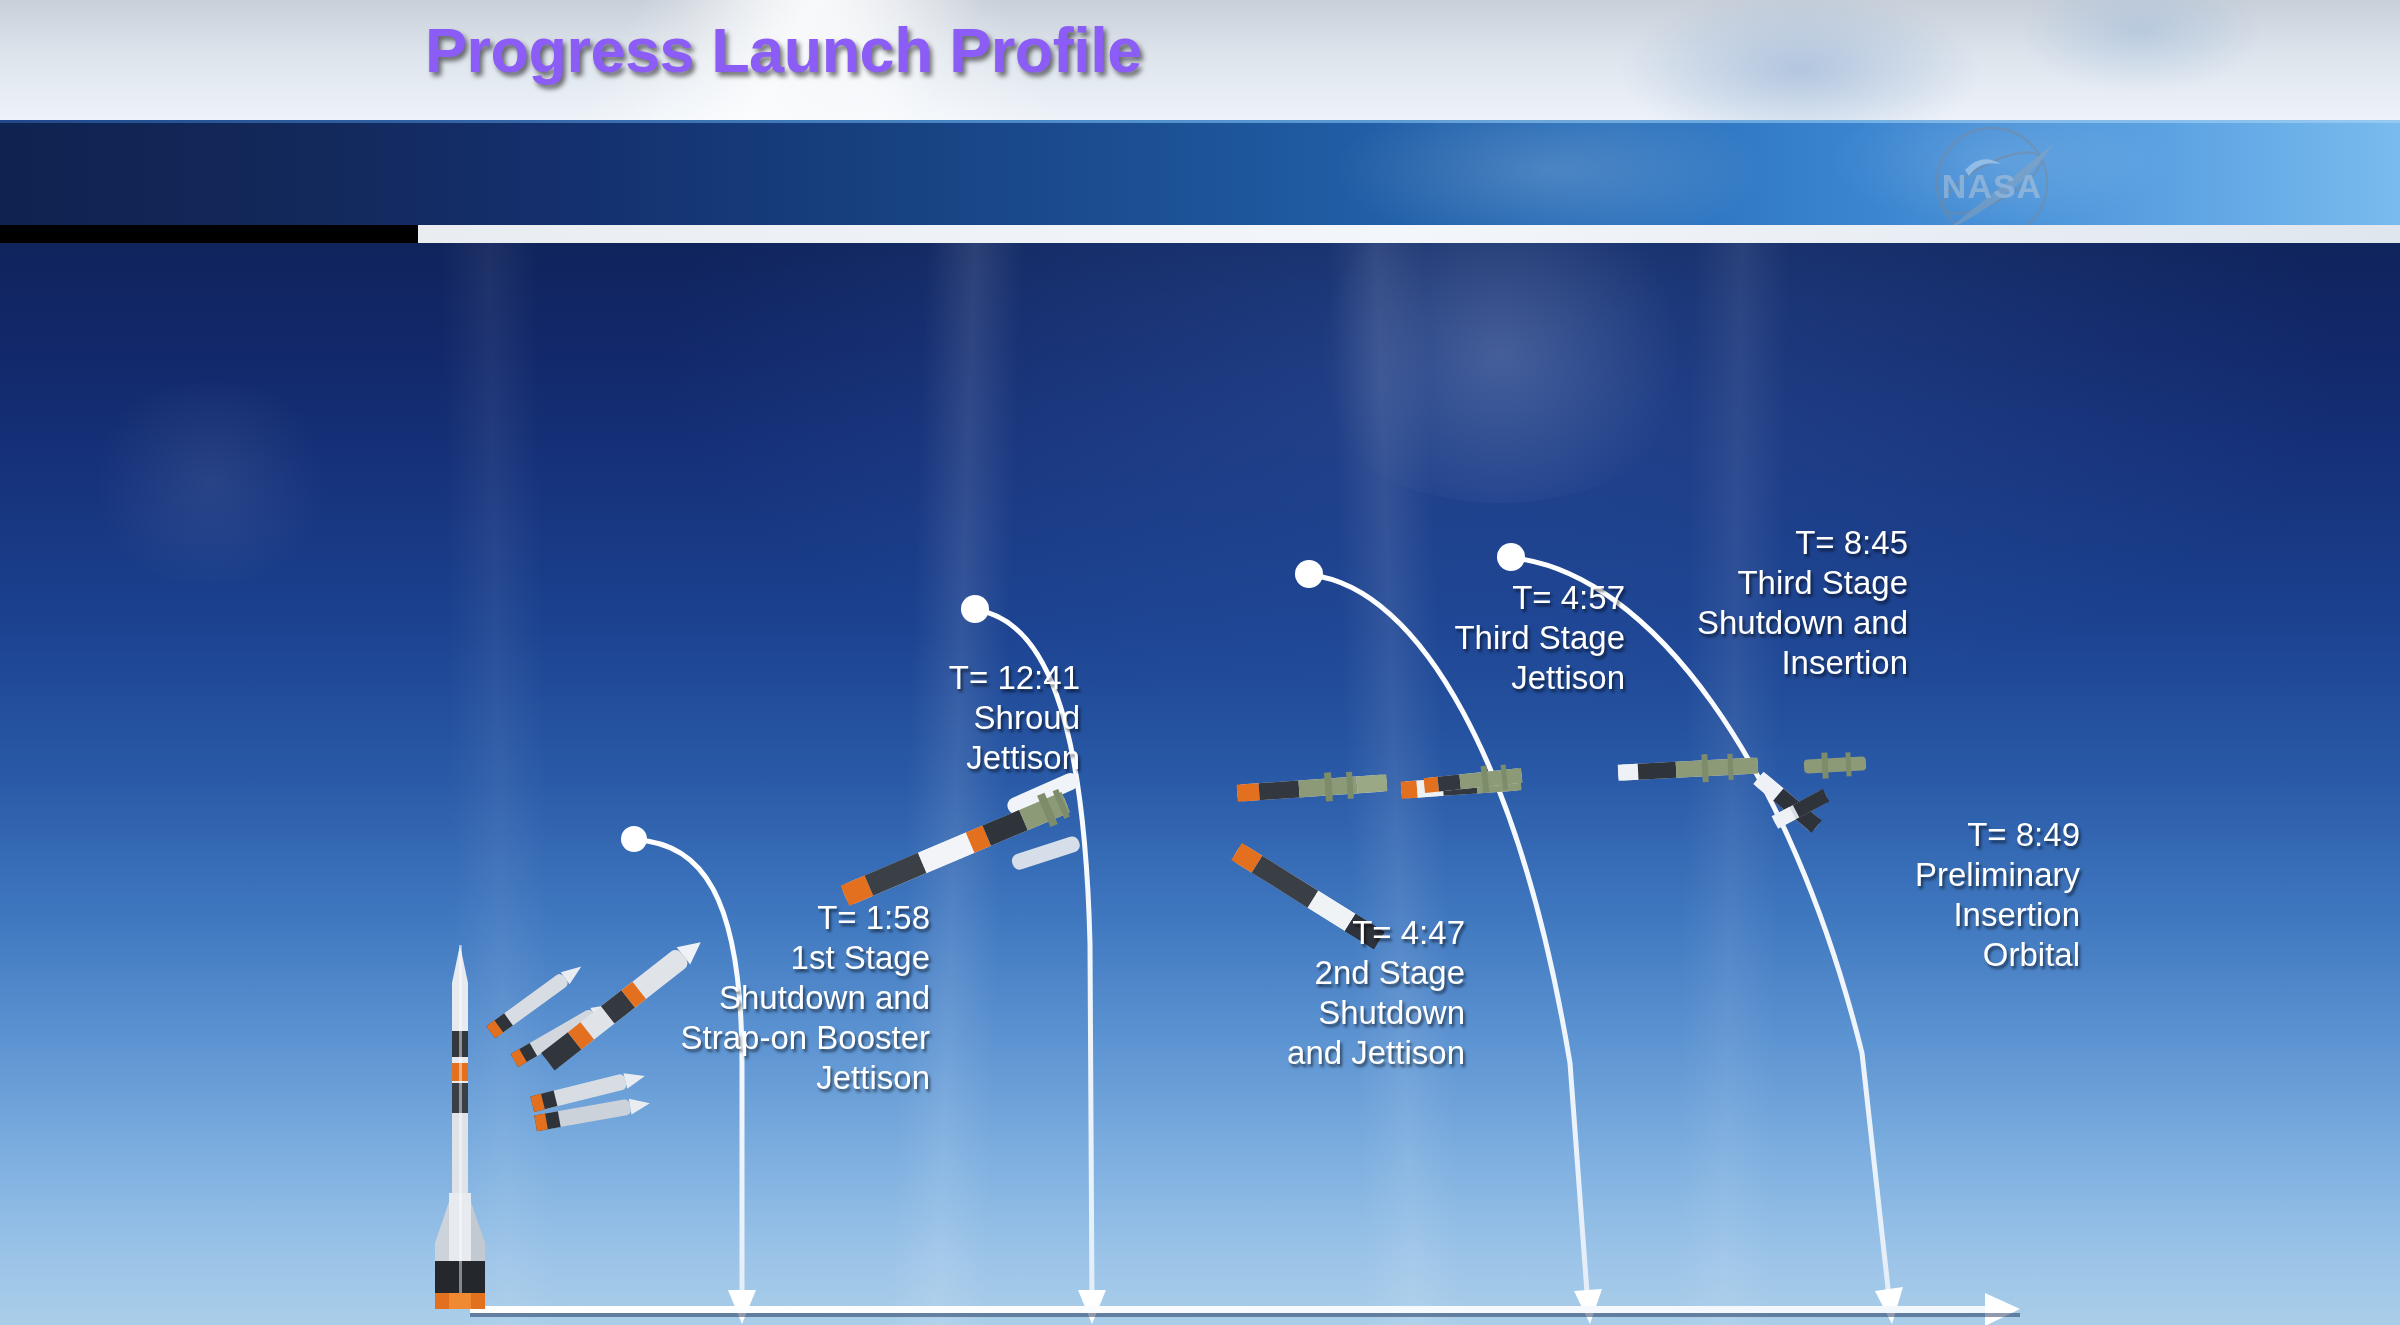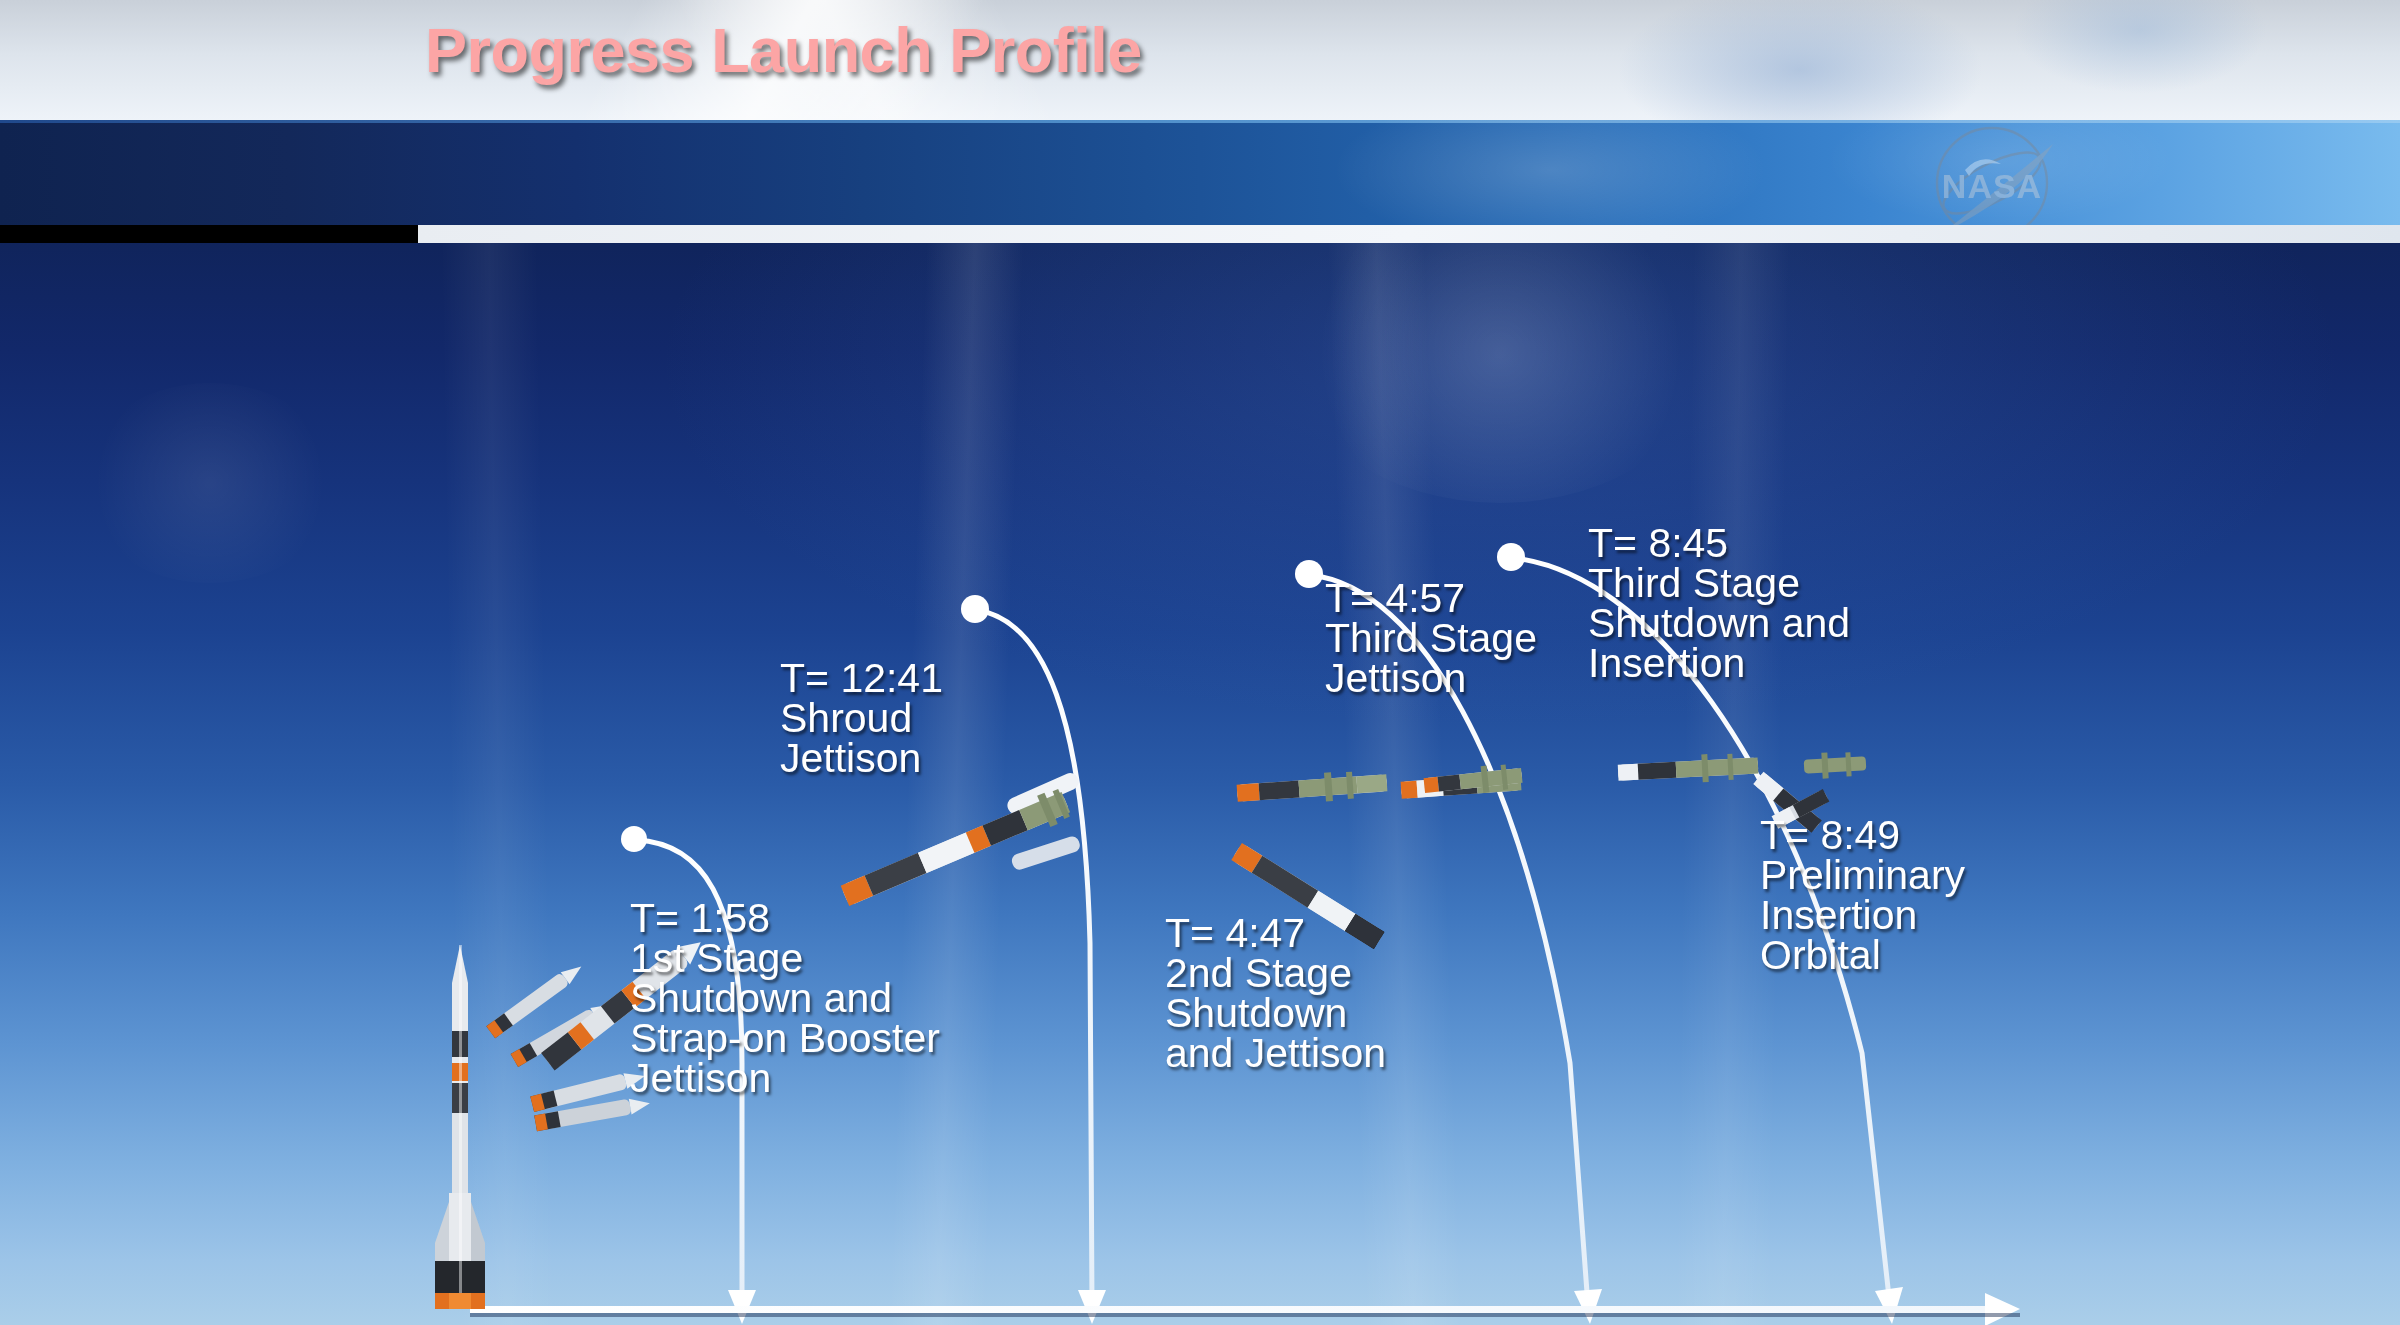--- a/index.html
+++ b/index.html
@@ -41,21 +41,21 @@
       radial-gradient(ellipse 240px 90px at 700px 40px, rgba(255,255,255,.12) 0%, rgba(255,255,255,0) 72%);
     pointer-events:none;
   }
   .banner .hair{
     position:absolute;left:0;top:0;width:2400px;height:3px;
     background:linear-gradient(90deg,#24529b 0%, #5b9ed8 45%, #9ecdf2 100%);
     opacity:.8;
   }
   .title{
     position:absolute;left:425px;top:14px;
-    font-size:63px;font-weight:bold;color:#fca5a5;
+    font-size:63px;font-weight:bold;color:#8b5cf6;
     letter-spacing:-.5px;
     text-shadow:3px 4px 5px rgba(0,0,0,.55);
     white-space:nowrap;
   }
 
   
   .nasa-logo{
     position:absolute;left:1905px;top:118px;width:175px;height:130px;
     opacity:.45;
   }
@@ -90,23 +90,23 @@
   }
   .glow{
     position:absolute;pointer-events:none;border-radius:50%;
     background:radial-gradient(circle, rgba(255,255,255,.16) 0%, rgba(255,255,255,0) 70%);
   }
 
   
   .lbl{
     position:absolute;
     color:#ffffff;
-    font-size:41px;
+    font-size:33px;
     line-height:40px;
-    text-align:left;
+    text-align:right;
     text-shadow:2px 3px 3px rgba(0,0,0,.55);
     white-space:nowrap;
   }
 
   svg{position:absolute;left:0;top:0;overflow:visible;}
 </style>
 </head>
 <body>
 
 <div id="stage">

